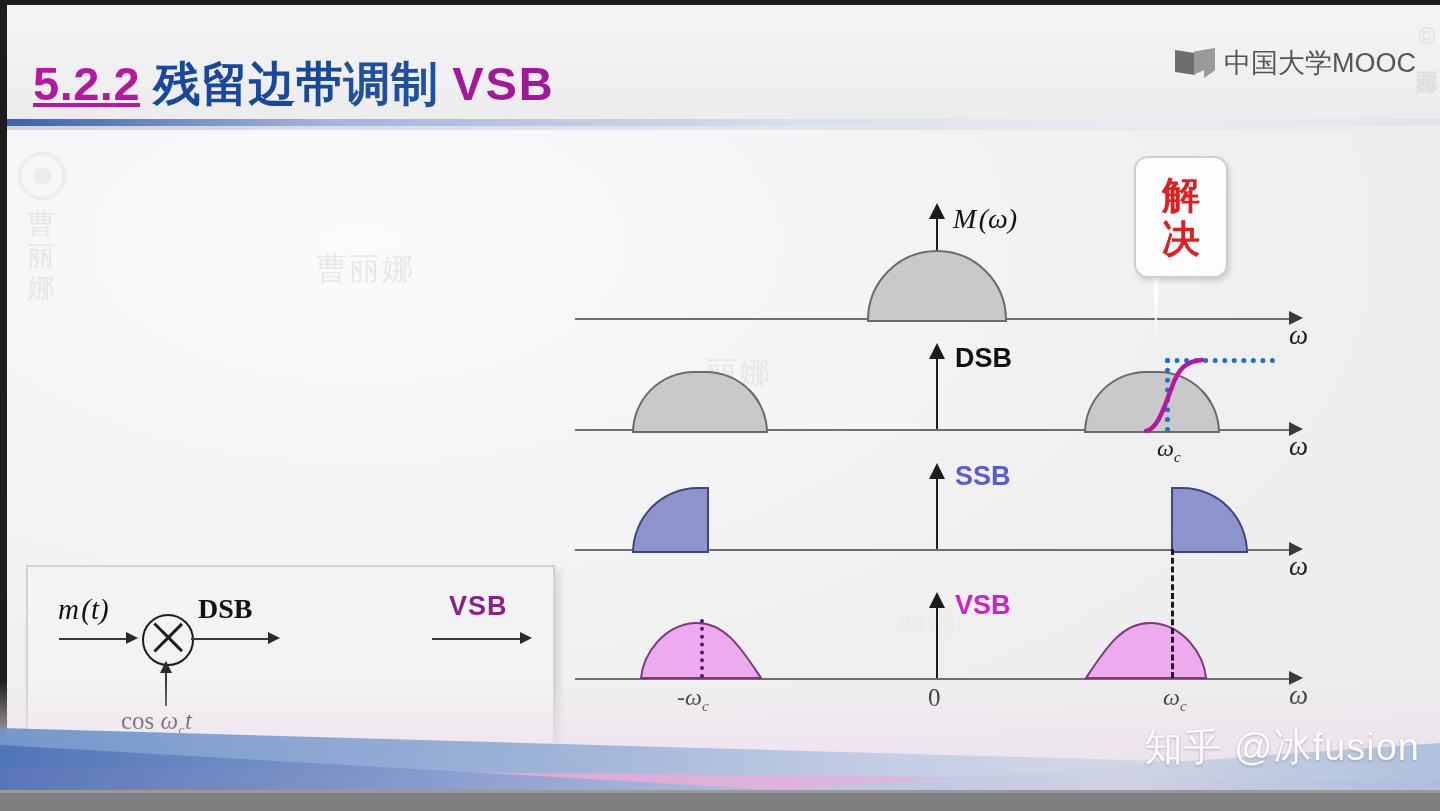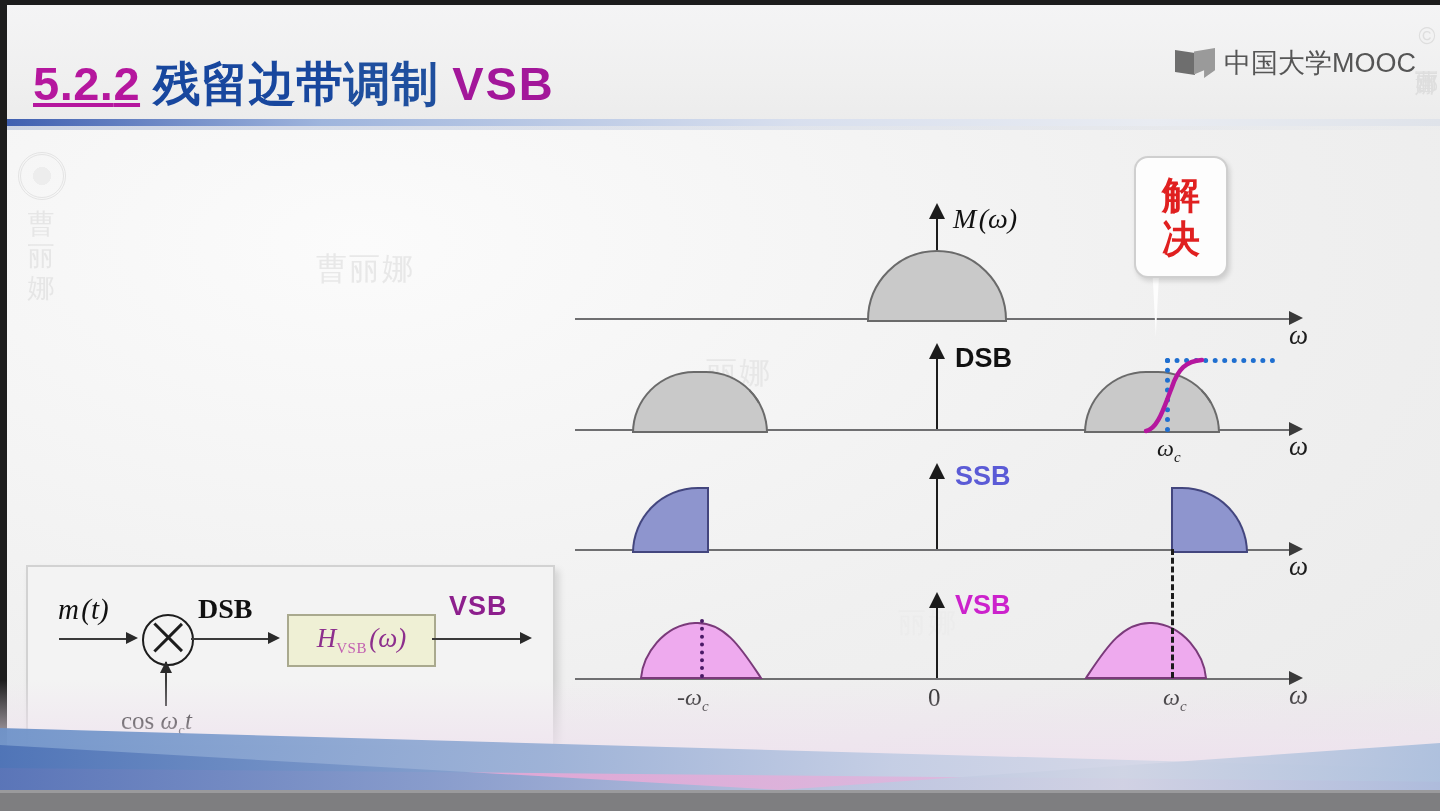--- a/index.html
+++ b/index.html
@@ -338,29 +338,27 @@
     <div class="bd-line" style="left:137px;top:95px;width:0;height:44px;border-top:none;border-left:2px solid #3a3a3a;"></div>
     <div class="bd-arrow-up" style="left:132px;top:94px;"></div>
     <div class="cos-lbl" style="left:93px;top:140px;">
       cos&nbsp;<i>ω</i><sub>c</sub><i>t</i>
     </div>
 
     <div class="bd-line" style="left:163px;top:71px;width:78px;"></div>
     <div class="bd-arrow" style="left:240px;top:65px;"></div>
     <div class="dsb-lbl" style="left:170px;top:26px;">DSB</div>
 
-    <div class="hbox">
-      <span><i>H</i><sub>VSB</sub> (<i>ω</i>)</span>
-    </div>
 
     <div class="bd-line" style="left:404px;top:71px;width:90px;"></div>
     <div class="bd-arrow" style="left:492px;top:65px;"></div>
     <div class="vsb-out">VSB</div>
   </div>
 
   <div class="band-wash"></div>
   <div class="band-blue1"></div>
   <div class="band-pink"></div>
   <div class="band-blue2"></div>
+  <div class="zhihu-wm">知乎 @冰fusion</div>
 
   <div class="edge-bottom2"></div>
   <div class="edge-bottom"></div>
 </div>
 
 </body></html>

